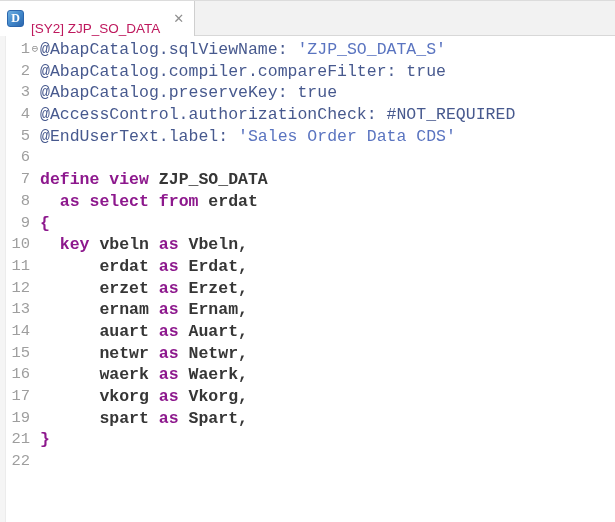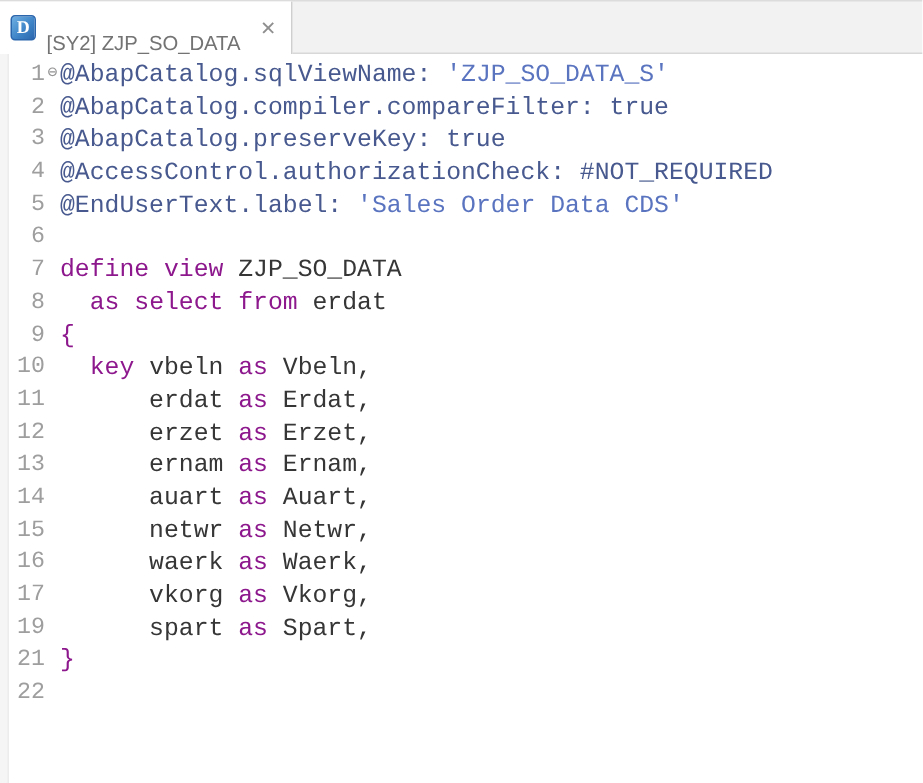--- a/index.html
+++ b/index.html
@@ -15,40 +15,40 @@
   
   .tabbar{display:flex;height:36px;flex:0 0 36px;background:var(--tabbar-bg);
     border-top:1px solid #dcdcdc;}
   .tab{display:flex;align-items:center;gap:7px;padding:0 10px 0 7px;height:100%;
     background:#fff;border-right:1px solid var(--tab-border);cursor:default;}
   .tab-icon{width:17px;height:17px;border-radius:3px;flex:0 0 17px;
     background:linear-gradient(135deg,#6fb0e2 0%,#3f85c8 55%,#2b66ad 100%);
     border:1px solid #2b66ad;color:#fff;font-weight:bold;font-size:12px;
     display:flex;align-items:center;justify-content:center;
     font-family:"Liberation Serif",serif;}
-  .tab-label{font-size:13.5px;color:#737373;white-space:nowrap;margin-top:20px;}
+  .tab-label{font-size:13.5px;color:#be185d;white-space:nowrap;margin-top:20px;}
   .tab-close{font-size:13px;color:#8f8f8f;margin-left:6px;cursor:pointer;line-height:1;}
   .tabbar-rest{flex:1;border-bottom:1px solid #d8d8d8;}
 
   
   .editor{flex:1;position:relative;background:var(--editor-bg);padding-top:3px;overflow:hidden;}
   .editor::before{content:'';position:absolute;left:0;top:0;bottom:0;width:5px;
     background:#f5f5f5;border-right:1px solid #ececec;}
   .row{display:flex;height:21.7px;align-items:center;padding-left:6px;
     font-family:"Liberation Mono","DejaVu Sans Mono",monospace;
     font-size:16.5px;line-height:21.7px;white-space:pre;}
   .num{width:24px;flex:0 0 24px;text-align:right;color:var(--line-number);
     font-size:15.5px;user-select:none;}
   .fold{width:10px;flex:0 0 10px;text-align:center;color:#949494;font-size:11px;}
   .code{flex:1;}
   .row.hl .fold,.row.hl .code{background:var(--current-line);}
   .tok-ann{color:var(--annotation);}
   .tok-str{color:var(--string);}
-  .tok-kw{color:var(--keyword);font-weight:normal;}
-  .tok-id{color:var(--identifier);}
+  .tok-kw{color:var(--keyword);font-weight:bold;}
+  .tok-id{color:var(--identifier);font-weight:bold;}
 </style>
 </head>
 <body>
 
 <div class="window">
 
   <div class="tabbar">
     <div class="tab">
       <span class="tab-icon">D</span>
       <span class="tab-label">[SY2] ZJP_SO_DATA</span>

